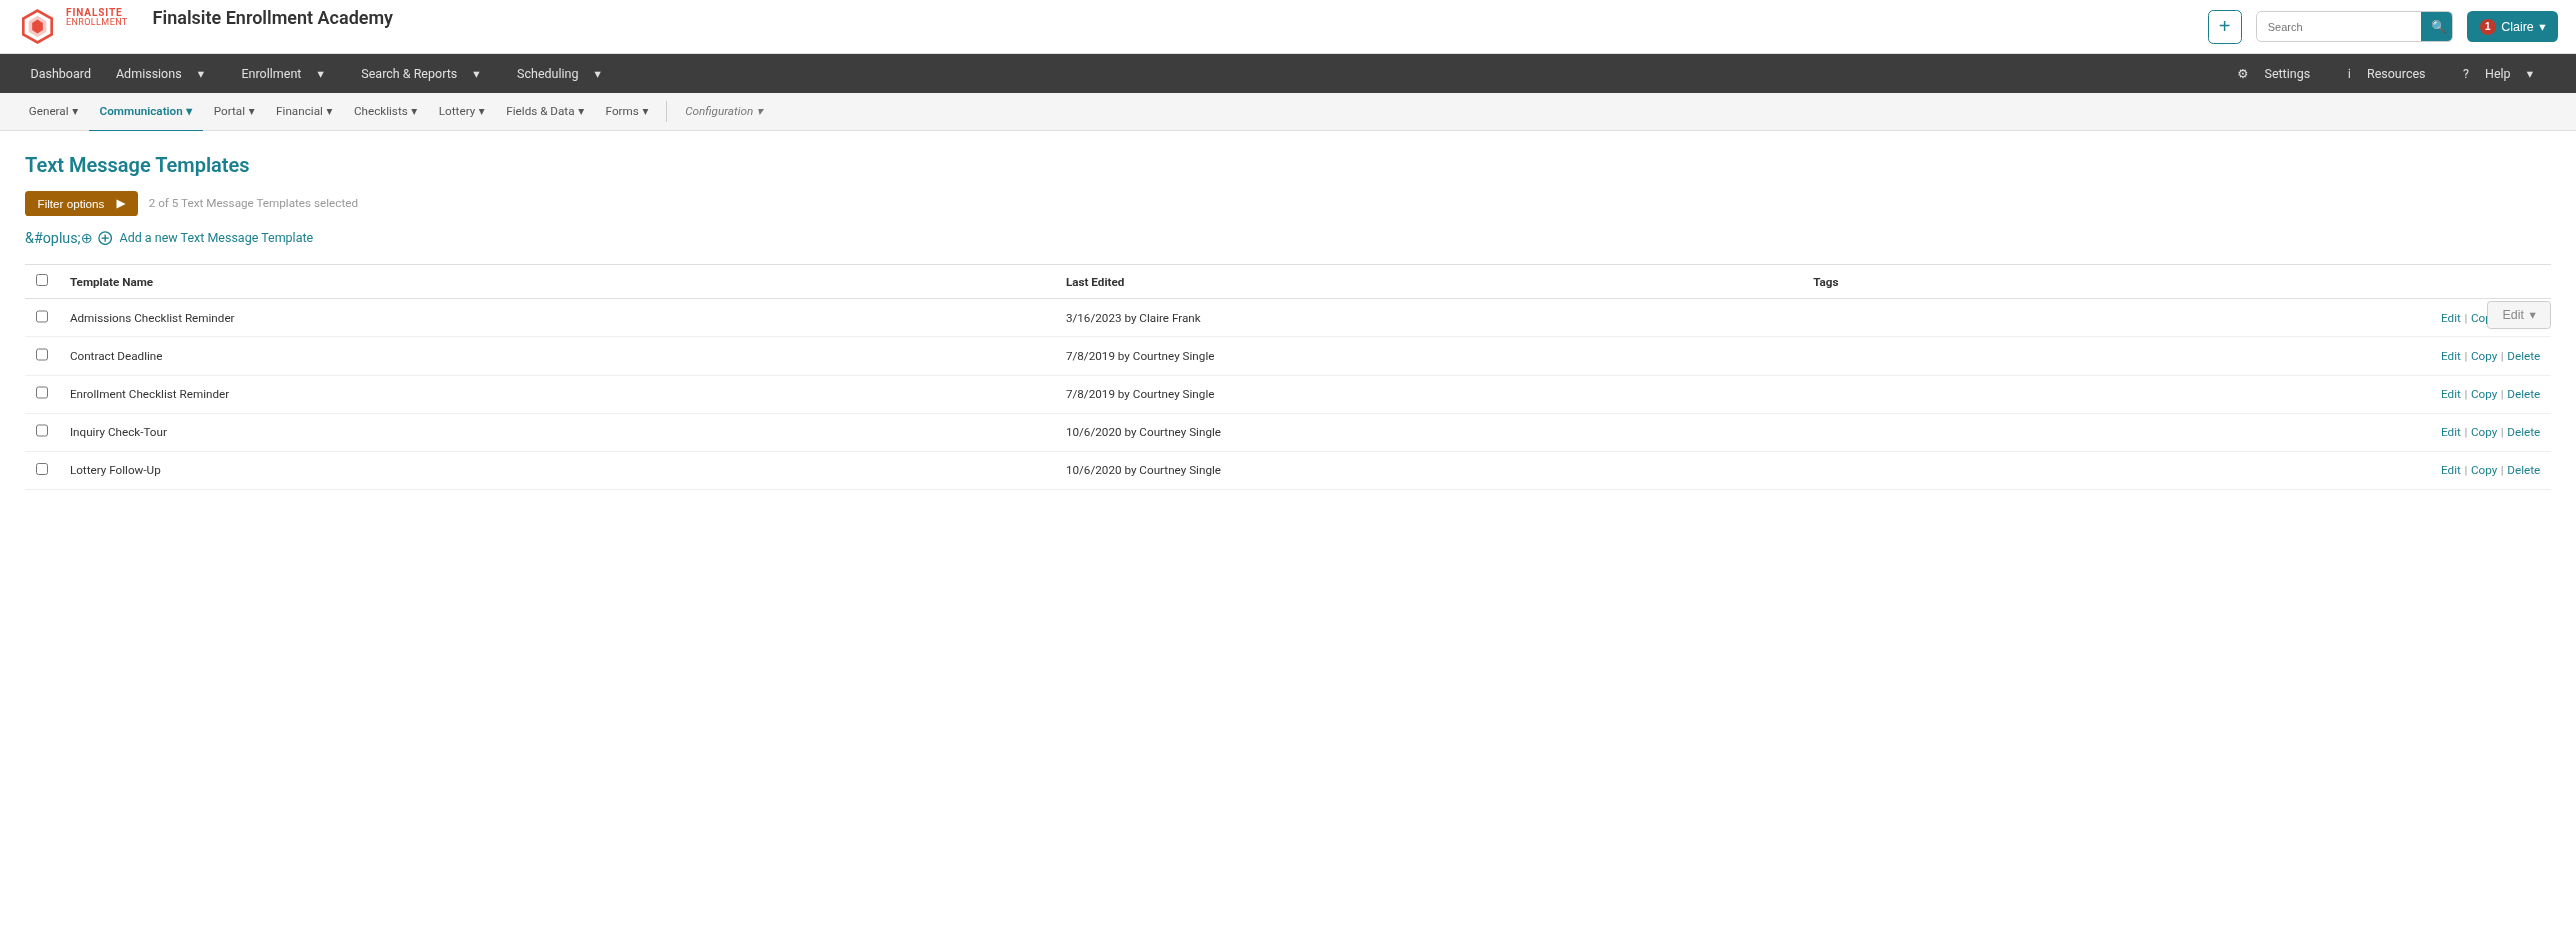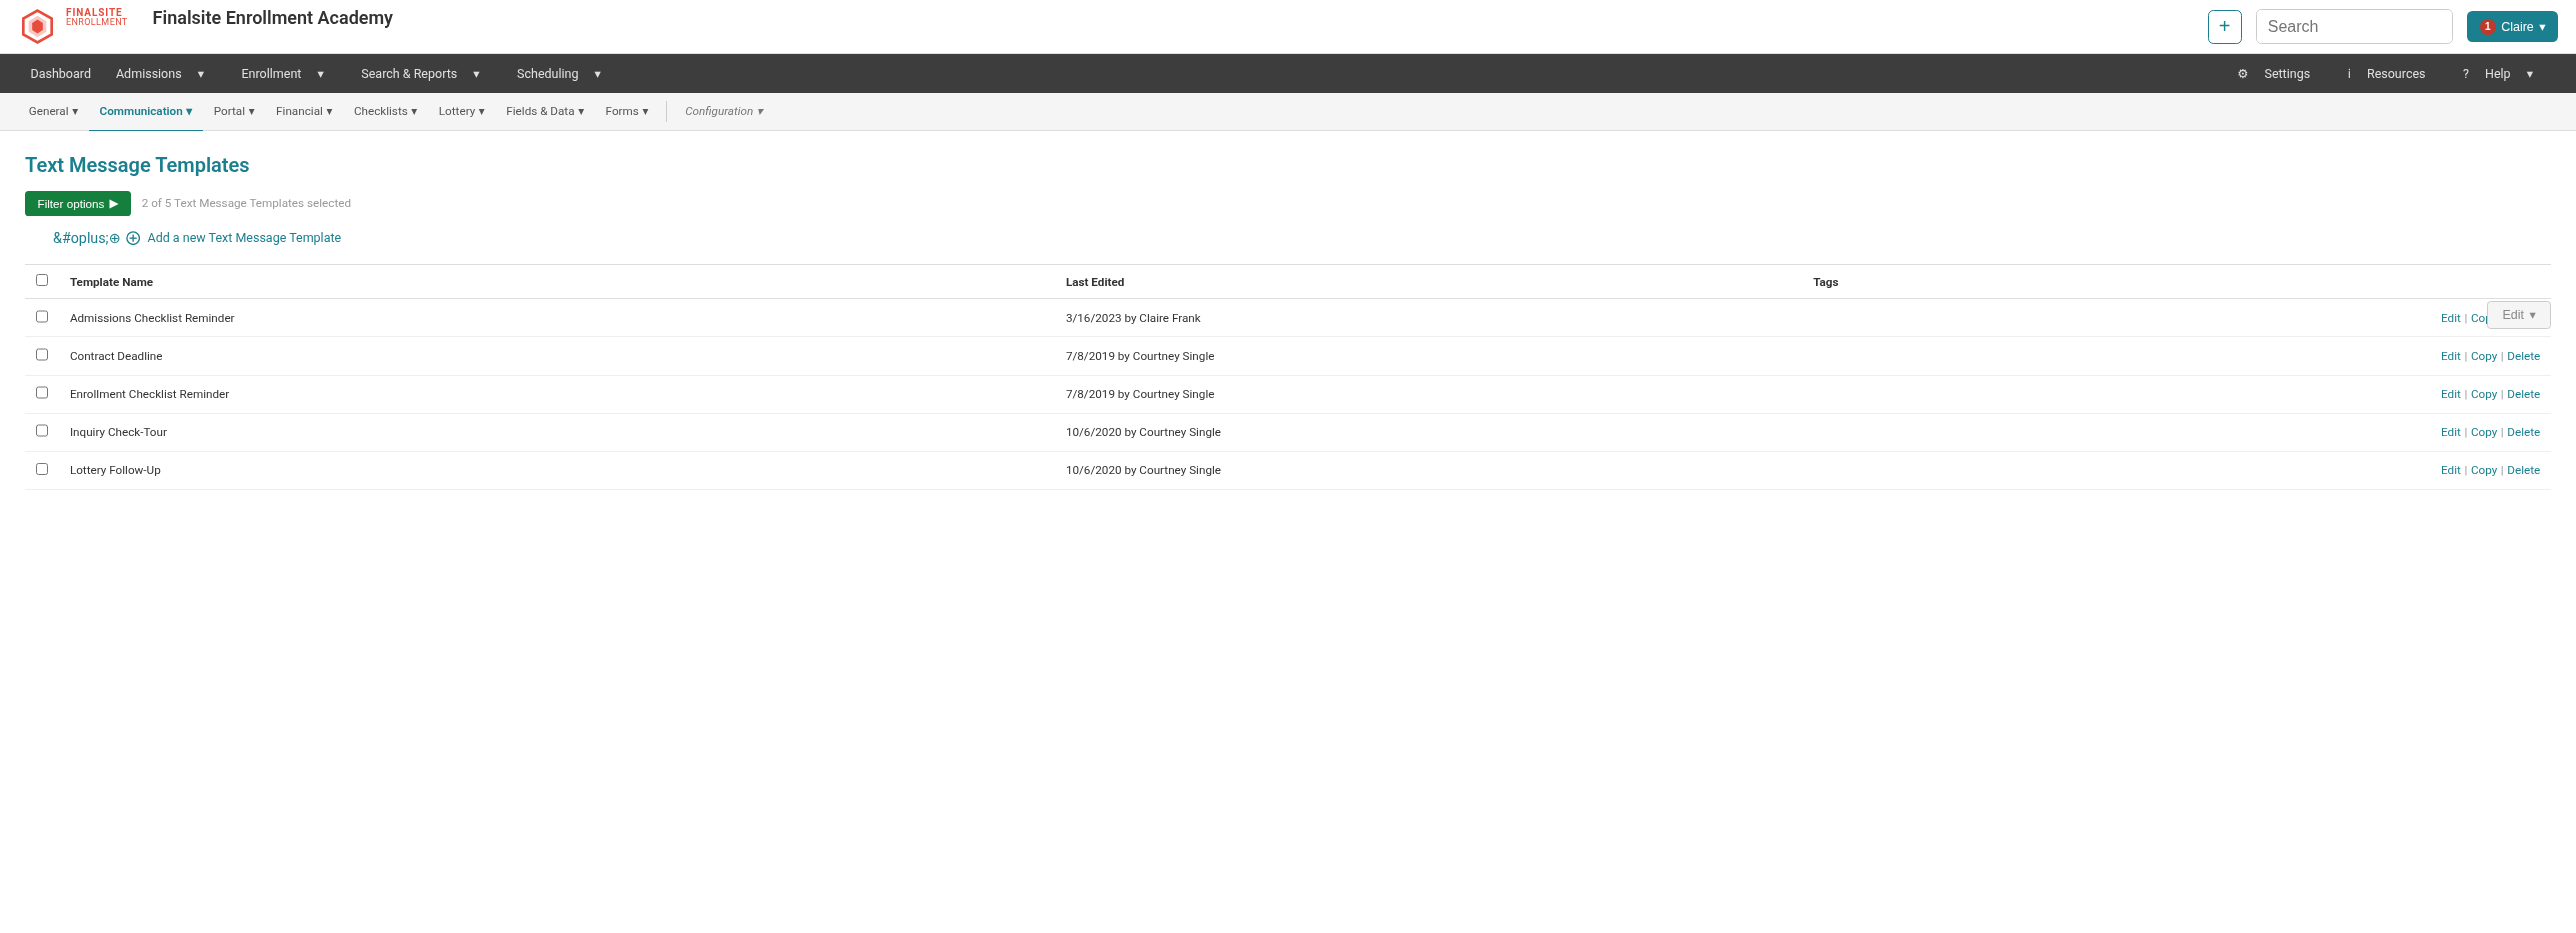--- a/index.html
+++ b/index.html
@@ -51,21 +51,21 @@
       align-items: center;
       border: 0.9px solid #ccc;
       border-radius: 5.4px;
       overflow: hidden;
       width: 197px;
     }
     .search-input {
       border: none;
       outline: none;
       padding: 7.2px 10.8px;
-      font-size: 16px;
+      font-size: 11px;
       flex: 1;
       color: #4d7c0f;
     }
     .search-btn {
       background: #1a7f8e;
       border: none;
       padding: 7.2px 10.8px;
       cursor: pointer;
       color: #fff;
       font-size: 12.5px;
@@ -161,45 +161,44 @@
       color: #1a7f8e;
       margin-bottom: 14.3px;
     }
     .filter-row {
       display: flex;
       align-items: center;
       gap: 10.8px;
       margin-bottom: 14.3px;
     }
     .filter-btn {
-      background: #15803d;
+      background: #a16207;
       color: #fff;
       border: none;
       border-radius: 3.6px;
       padding: 5.4px 12.5px;
       font-size: 11.7px;
       cursor: pointer;
       display: flex;
       align-items: center;
-      gap: 5px;
+      gap: 12px;
     }
     .filter-count {
       color: #999;
       font-size: 11.7px;
     }
     .add-link {
       display: flex;
       align-items: center;
       gap: 5.4px;
       color: #1a7f8e;
       cursor: pointer;
       font-size: 12.5px;
       margin-bottom: 18px;
       text-decoration: none;
-      margin-left: 28px;
     }
 
     
     .table-wrapper {
       width: 100%;
     }
     table {
       width: 100%;
       border-collapse: collapse;
     }

